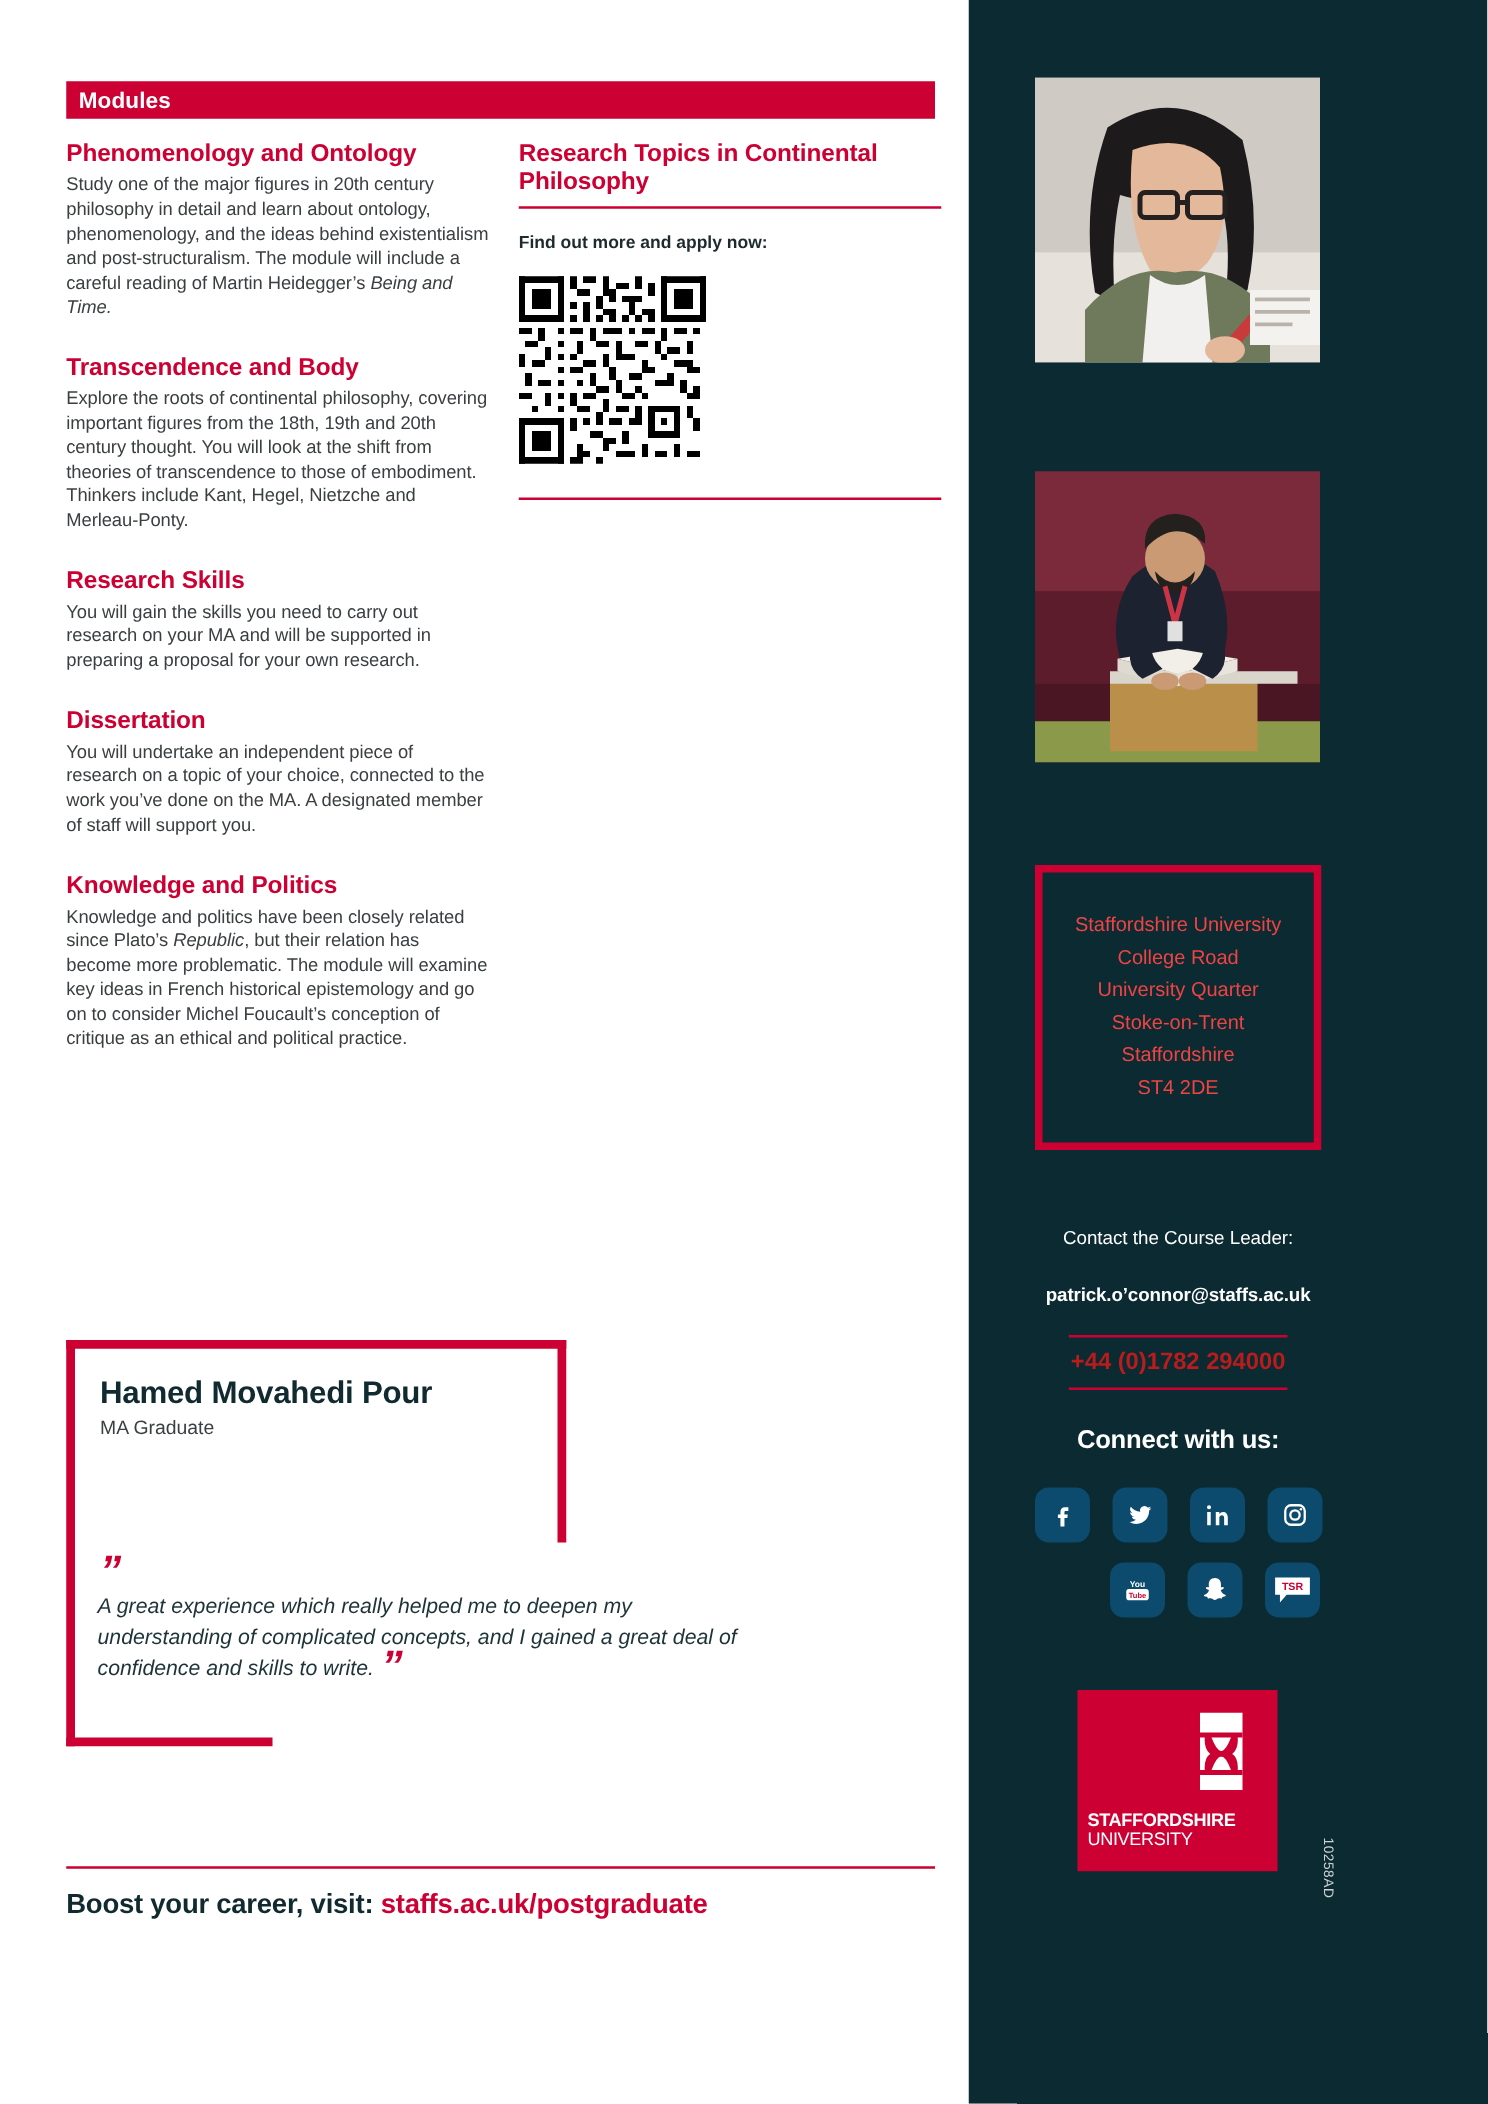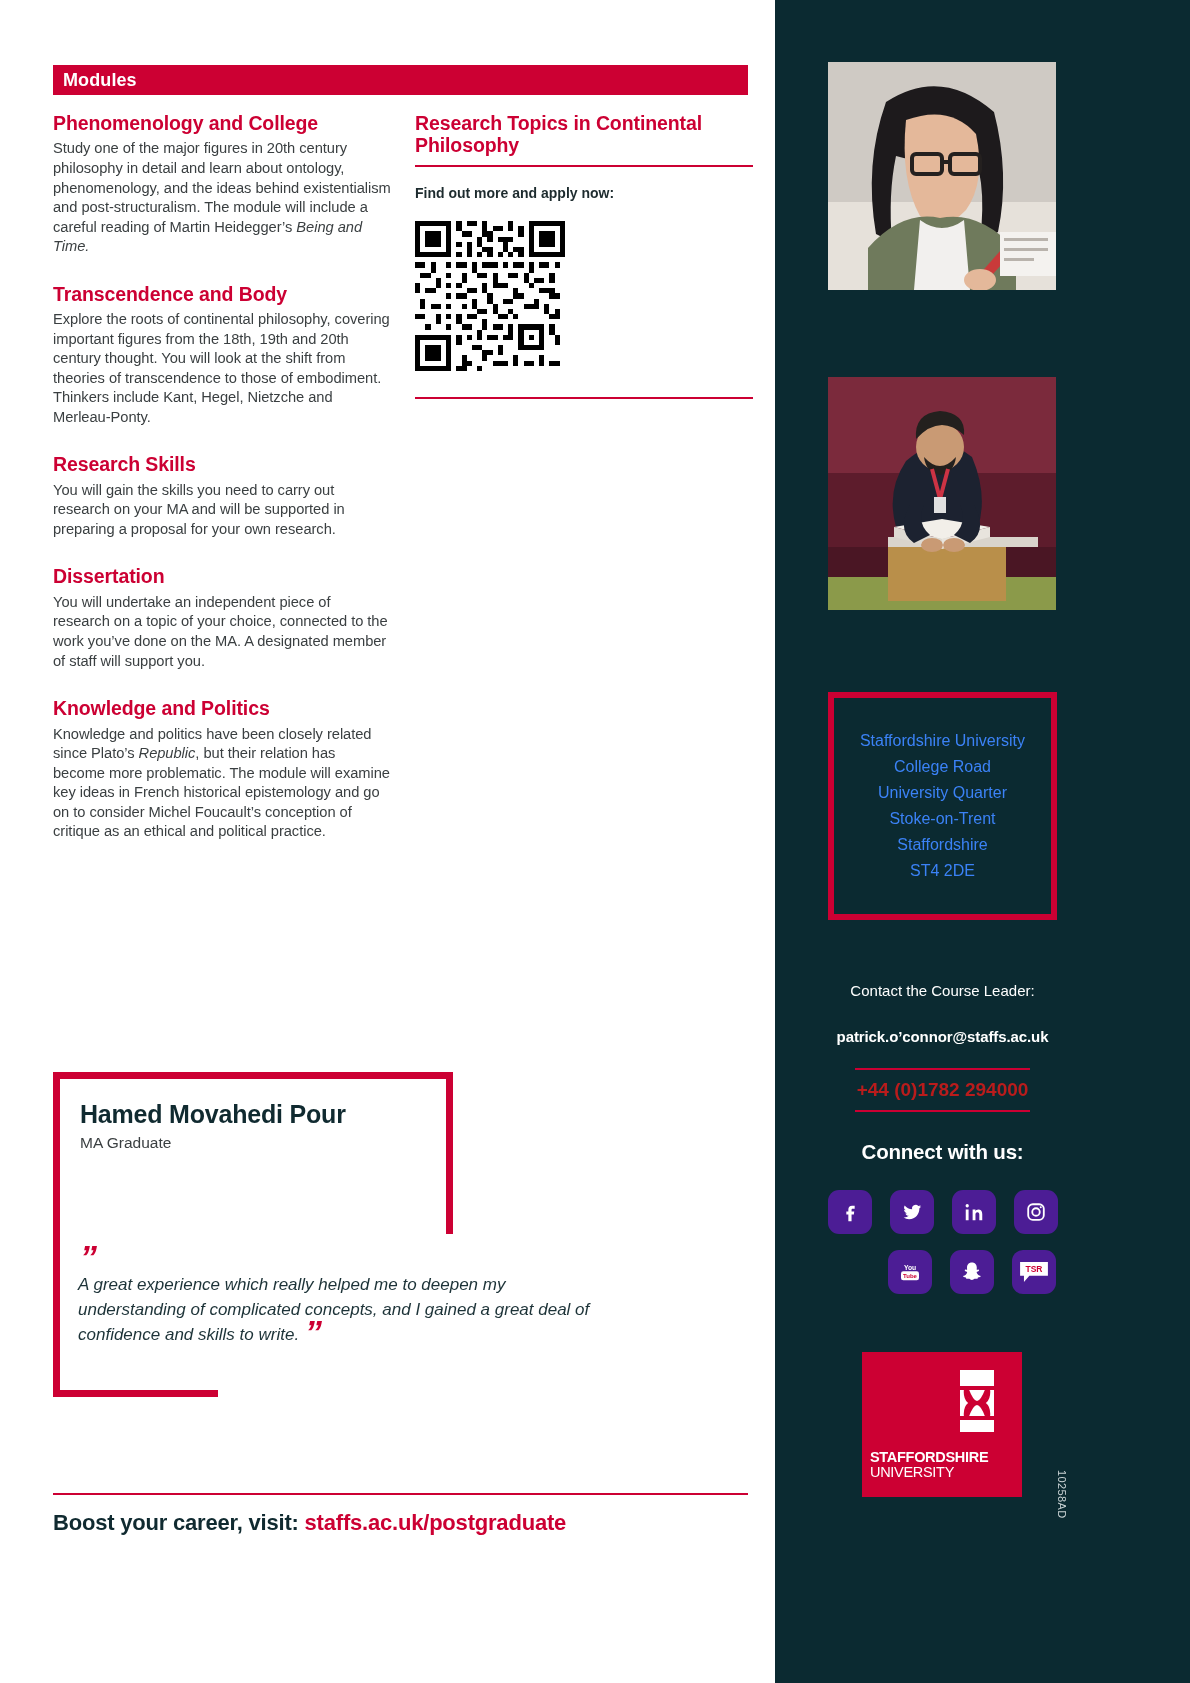--- a/index.html
+++ b/index.html
@@ -93,21 +93,21 @@
     position: absolute; border: 0; overflow: hidden;
   }
   .photo1 { left: 828px; top: 62px;  width: 228px; height: 228px; }
   .photo2 { left: 828px; top: 377px; width: 228px; height: 233px; }
 
   .addr-box {
     position: absolute; left: 828px; top: 692px; width: 229px; height: 228px;
     border: 6px solid #cc0033;
     display:flex; align-items:center; justify-content:center;
   }
-  .addr-lines { color:#3b82f6; font-size:16px; line-height:1.63; text-align:center; }
+  .addr-lines { color:#ef4444; font-size:16px; line-height:1.63; text-align:center; }
 
   .contact-lead {
     position:absolute; left:828px; top:982px; width:229px; text-align:center;
     color:#ffffff; font-size:15px;
   }
   .contact-mail {
     position:absolute; left:820px; top:1008px; width:245px; text-align:center;
     color:#ffffff; font-size:15px; font-weight:bold; letter-spacing:-.1px;margin-top:20px;
   }
   .r-rule-a { position:absolute; left:855px; top:1068px; width:175px; height:2px; background:#cc0033; }
@@ -118,21 +118,21 @@
   .r-rule-b { position:absolute; left:855px; top:1110px; width:175px; height:2px; background:#cc0033; }
   .connect {
     position:absolute; left:828px; top:1128px; width:229px; text-align:center;
     color:#ffffff; font-size:20.5px; font-weight:bold; letter-spacing:-.2px;margin-top:12px;
   }
 
   .social-row { position:absolute; display:flex; gap:18px; }
   .row1 { left: 828px; top: 1190px; }
   .row2 { left: 888px; top: 1250px; }
   .sicon {
-    width: 44px; height: 44px; border-radius: 11px; background:#4c1d95;
+    width: 44px; height: 44px; border-radius: 11px; background:#0c4a6e;
     display:flex; align-items:center; justify-content:center;
     color:#ffffff; font-weight:bold;
   }
   .sicon svg { display:block; }
 
   .logo {
     position:absolute; left:862px; top:1352px; width:160px; height:145px;
     background:#cc0033;
   }
   .logo-mark {
@@ -161,21 +161,21 @@
   <div class="content">
 
     <div class="modules-bar">
       <span>Modules</span>
     </div>
 
     <div class="cols">
 
       <div class="col-left">
 
-        <h3 class="mod">Phenomenology and College</h3>
+        <h3 class="mod">Phenomenology and Ontology</h3>
         <p class="body"><span>Study one of the major figures in 20th century philosophy in detail and learn about ontology, phenomenology, and the ideas behind existentialism and post-structuralism. The module will include a careful reading of Martin Heidegger’s </span><em>Being and Time.</em><span></span></p>
 
         <h3 class="mod">Transcendence and Body</h3>
         <p class="body">Explore the roots of continental philosophy, covering important figures from the 18th, 19th and 20th century thought. You will look at the shift from theories of transcendence to those of embodiment. Thinkers include Kant, Hegel, Nietzche and Merleau-Ponty.</p>
 
         <h3 class="mod">Research Skills</h3>
         <p class="body">You will gain the skills you need to carry out research on your MA and will be supported in preparing a proposal for your own research.</p>
 
         <h3 class="mod">Dissertation</h3>
         <p class="body">You will undertake an independent piece of research on a topic of your choice, connected to the work you’ve done on the MA. A designated member of staff will support you.</p>

